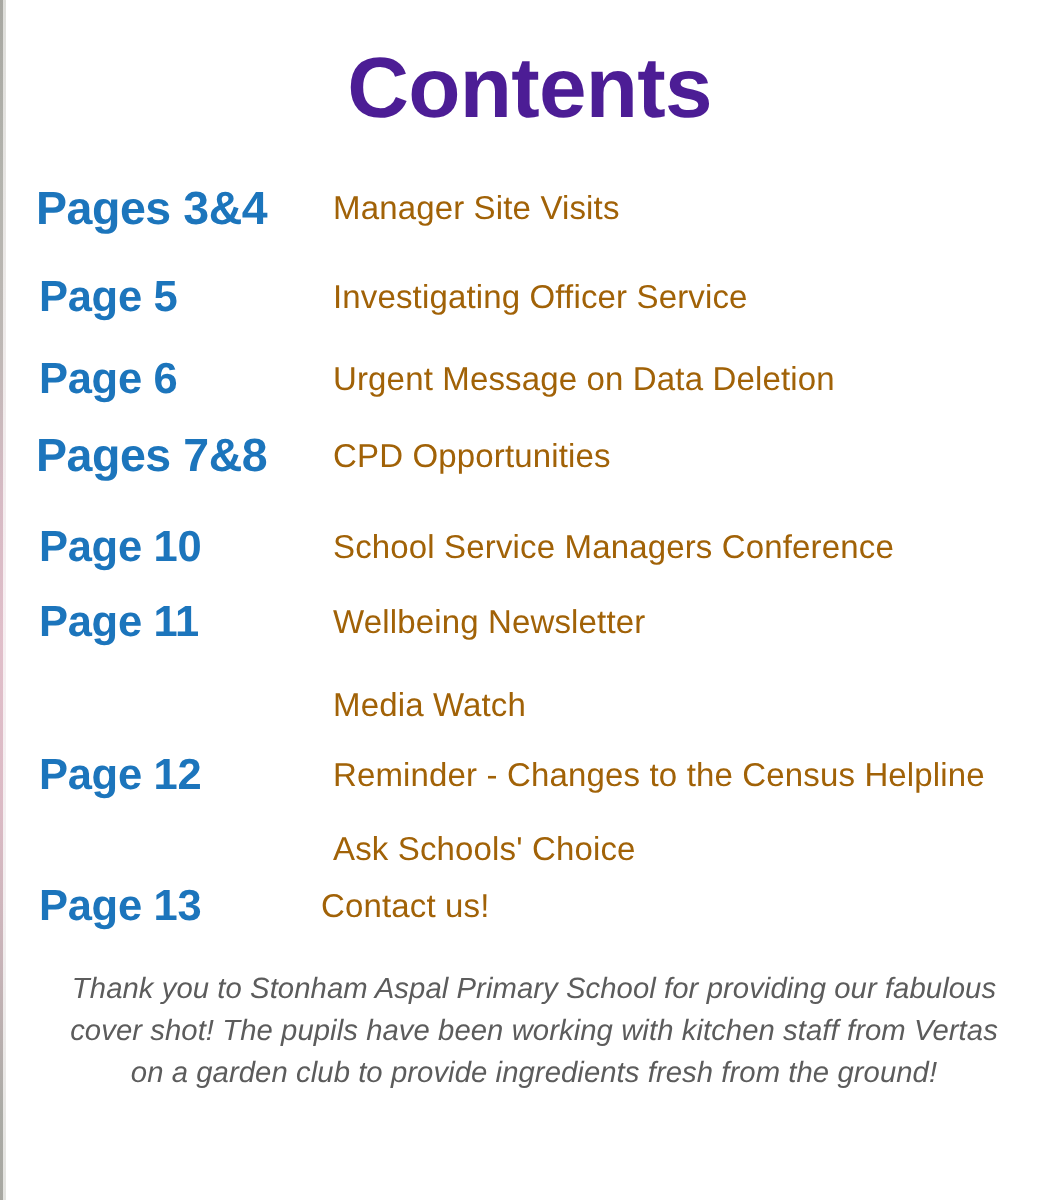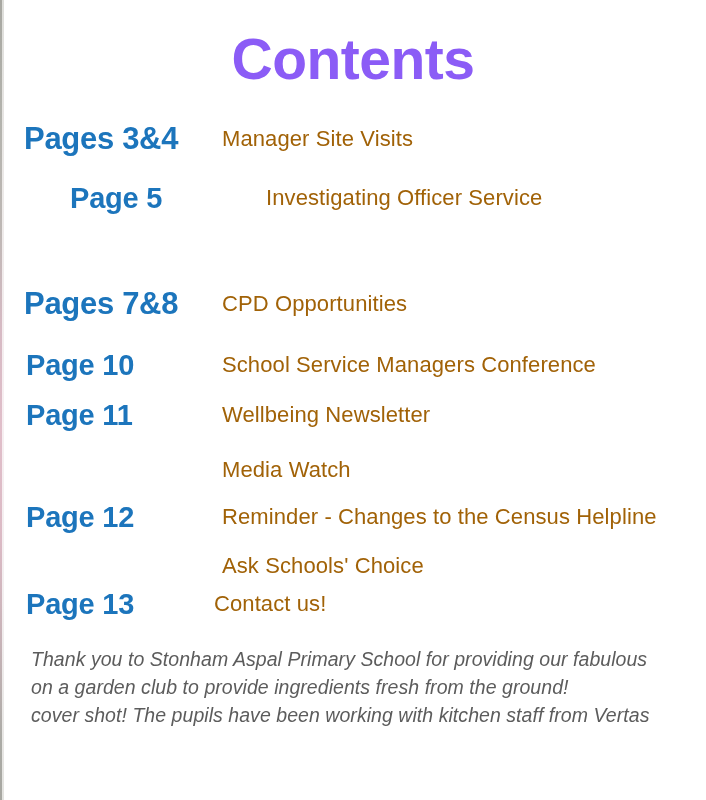--- a/index.html
+++ b/index.html
@@ -54,21 +54,21 @@
 
   
   #title {
     position: absolute;
     left: 0;
     top: 28px;
     width: 706px;
     text-align: center;
     font-size: 57px;
     font-weight: bold;
-    color: #8b5cf6;
+    color: #4c1d95;
     letter-spacing: -0.5px;
     line-height: 62px;
     white-space: nowrap;
   }
 
   
   #contents-list {
     position: absolute;
     left: 0;
     top: 0;
@@ -121,40 +121,45 @@
     width: 650px;
     font-size: 19.5px;
     font-style: italic;
     color: #5c5c5c;
     line-height: 28px;
     letter-spacing: 0.05px;
   }
   #footer-note .fline {
     display: block;
     white-space: nowrap;
+    text-align: center;
   }
 </style>
 </head>
 <body>
 
 <div id="page">
 
   <div id="edge-artifact"></div>
   <div id="edge-artifact2"></div>
 
   <div id="title">Contents</div>
 
   <div id="contents-list">
       <div class="contents-row" style="top: 119px;">
         <span class="page-label wide">Pages 3&amp;4</span>
         <span class="entry-label">Manager Site Visits</span>
       </div>
-      <div class="contents-row" style="top: 178px; margin-left: 44px;">
+      <div class="contents-row" style="top: 178px;">
         <span class="page-label">Page 5</span>
         <span class="entry-label">Investigating Officer Service</span>
+      </div>
+      <div class="contents-row" style="top: 233px;">
+        <span class="page-label">Page 6</span>
+        <span class="entry-label">Urgent Message on Data Deletion</span>
       </div>
       <div class="contents-row" style="top: 284px;">
         <span class="page-label wide">Pages 7&amp;8</span>
         <span class="entry-label">CPD Opportunities</span>
       </div>
       <div class="contents-row" style="top: 345px;">
         <span class="page-label">Page 10</span>
         <span class="entry-label">School Service Managers Conference</span>
       </div>
       <div class="contents-row" style="top: 395px;">
@@ -174,17 +179,17 @@
         <span class="entry-label">Ask Schools' Choice</span>
       </div>
       <div class="contents-row" style="top: 584px;">
         <span class="page-label">Page 13</span>
         <span class="entry-label indented">Contact us!</span>
       </div>
     </div>
 
   <div id="footer-note">
       <span class="fline">Thank you to Stonham Aspal Primary School for providing our fabulous</span>
+      <span class="fline">cover shot! The pupils have been working with kitchen staff from Vertas</span>
       <span class="fline">on a garden club to provide ingredients fresh from the ground!</span>
-      <span class="fline">cover shot! The pupils have been working with kitchen staff from Vertas</span>
     </div>
 
 </div>
 
 </body></html>

